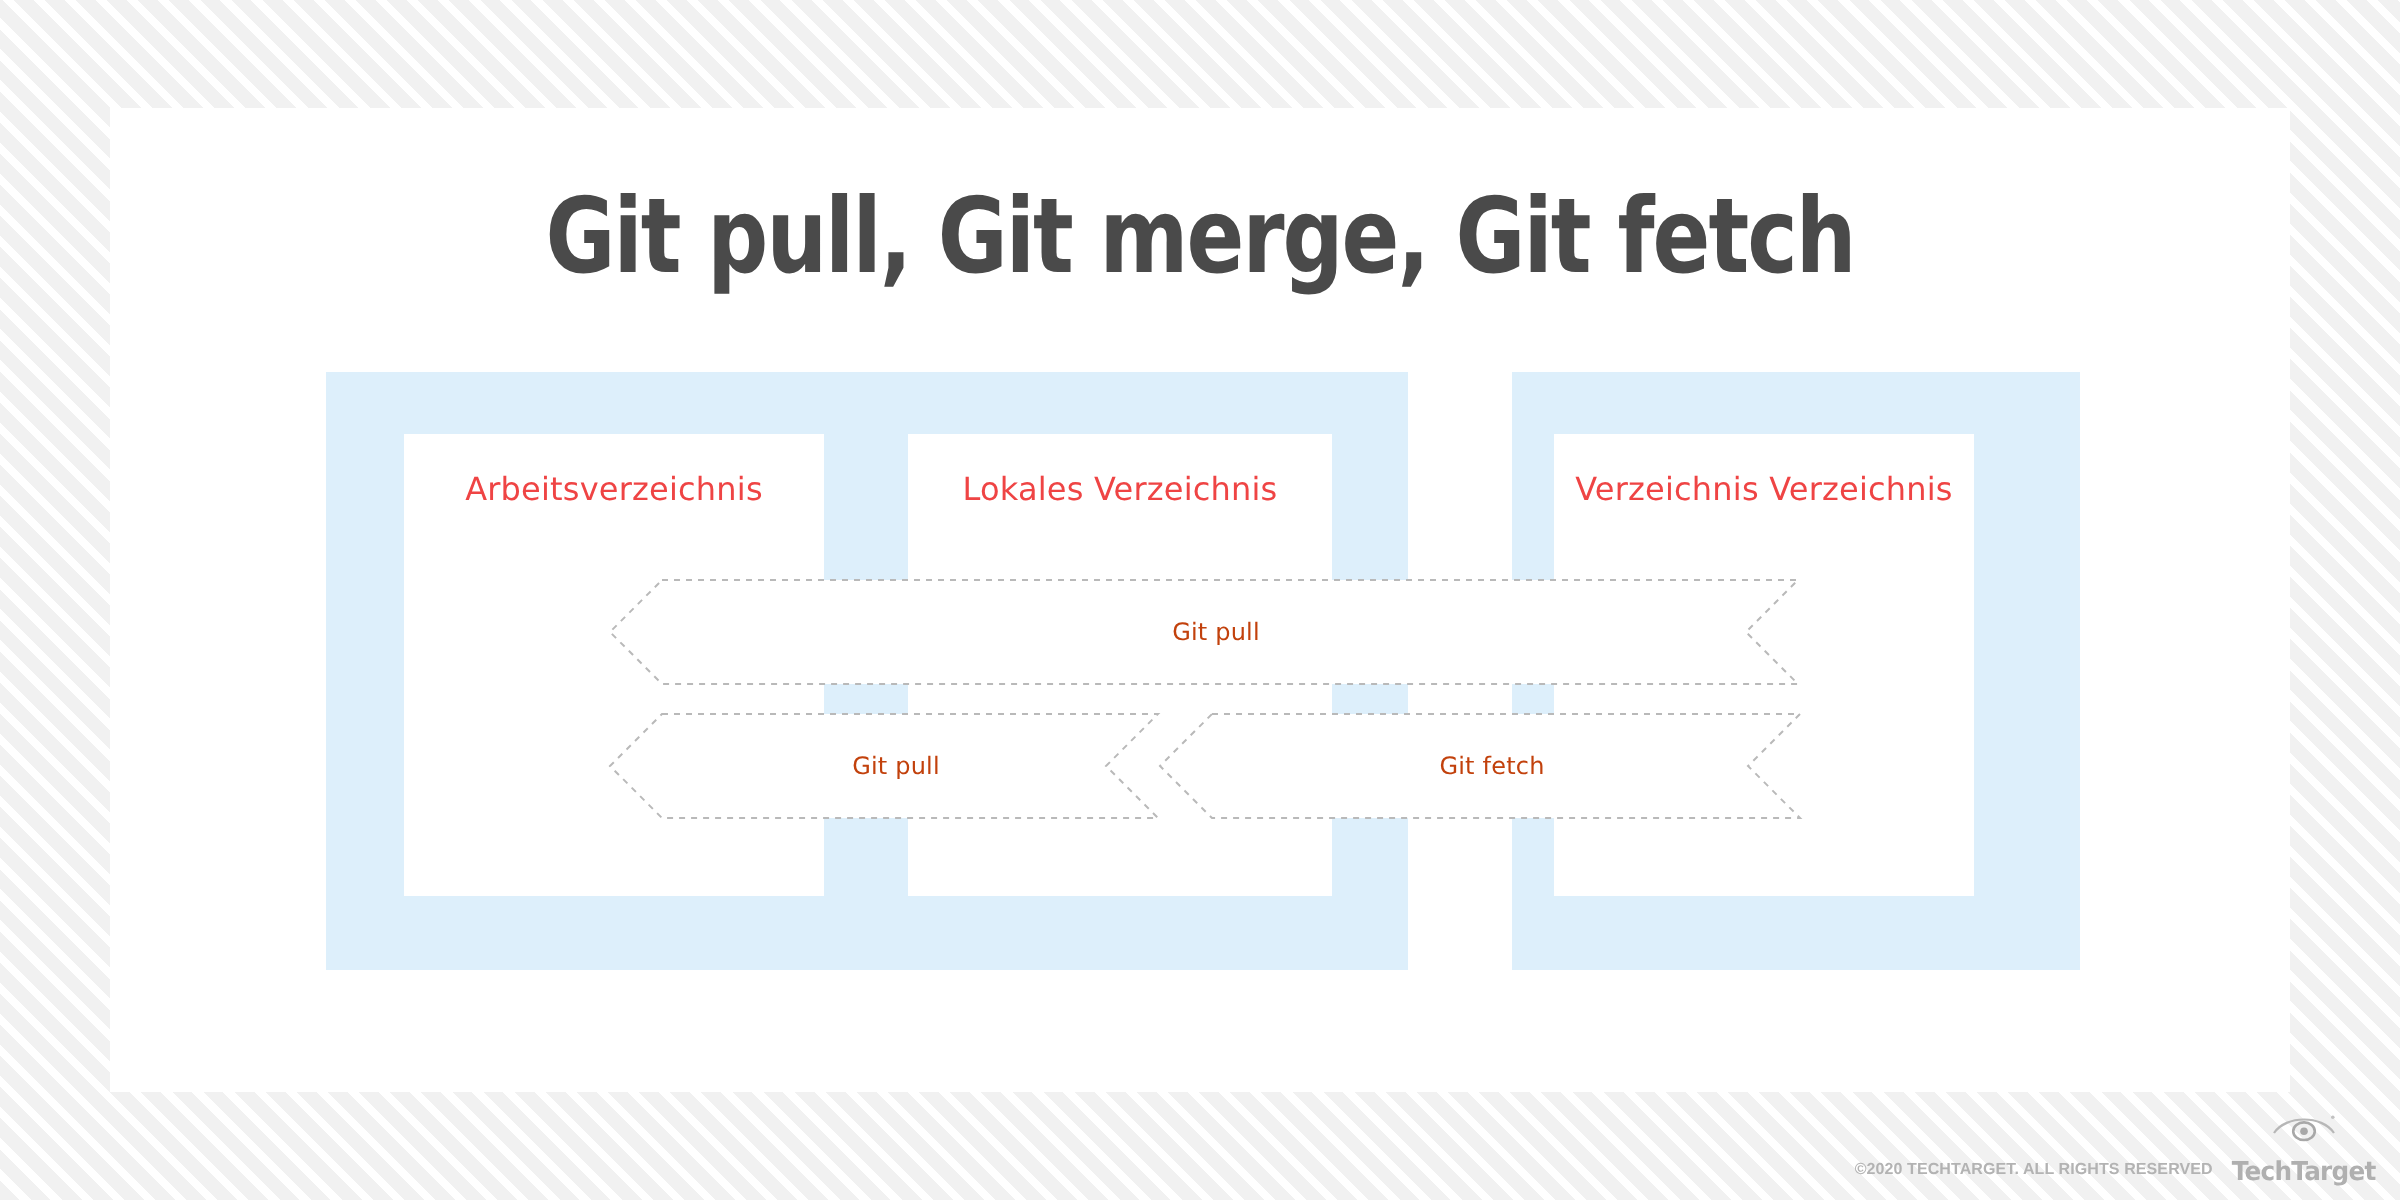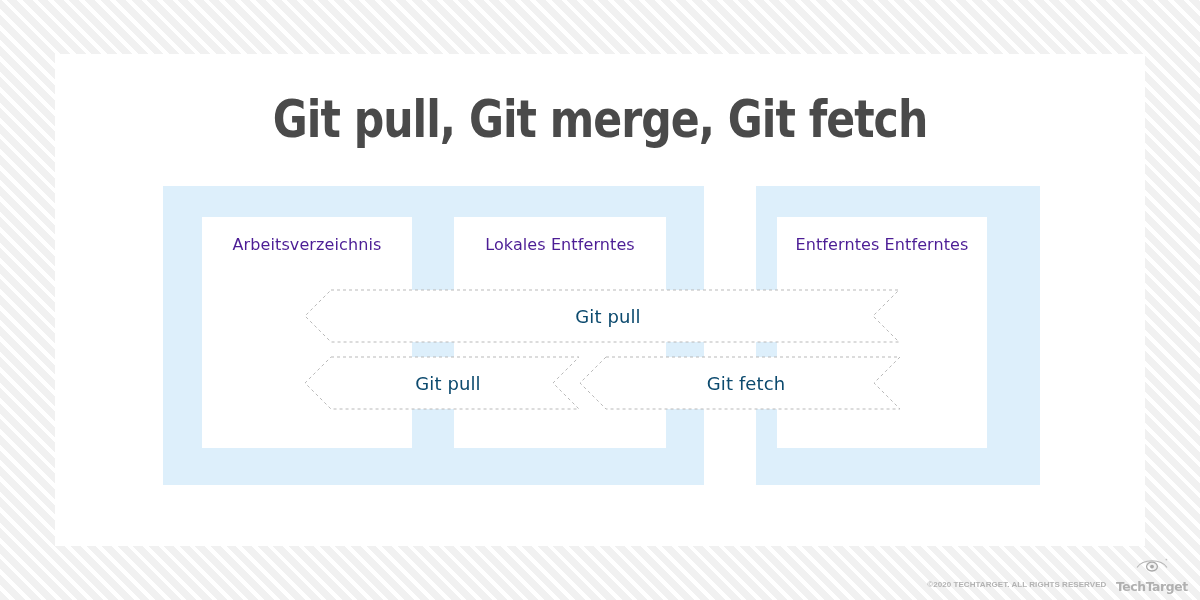--- a/index.html
+++ b/index.html
@@ -86,21 +86,21 @@
   #box-remote  { left: 614px; width: 210px; } 
 
   .box-label {
     position: absolute;
     top: 18px;
     left: 0;
     width: 100%;
     text-align: center;
     font-family: "DejaVu Sans", "Liberation Sans", sans-serif;
     font-size: 16px;
-    color: #4c1d95;
+    color: #ef4444;
     white-space: nowrap;
     letter-spacing: 0.1px;
   }
 
   
   .arrow-layer {
     position: absolute;
     left: 0;
     top: 0;
     width: 877px;
@@ -121,22 +121,22 @@
   .arrow-label {
     position: absolute;
     left: 0;
     top: 0;
     width: 100%;
     height: 100%;
     display: flex;
     align-items: center;
     justify-content: center;
     font-family: "DejaVu Sans", "Liberation Sans", sans-serif;
-    font-size: 18px;
-    color: #0c4a6e;
+    font-size: 12px;
+    color: #c2410c;
     white-space: nowrap;
     letter-spacing: 0.1px;
   }
 
   
   #arrow-pull  { left: 142px; top: 104px; width: 594px; height: 52px; }
   #arrow-merge { left: 142px; top: 171px; width: 274px; height: 52px; }
   #arrow-fetch { left: 417px; top: 171px; width: 320px; height: 52px; }
 
   
@@ -190,25 +190,25 @@
     <div id="diagram">
 
       <div class="blue-panel" id="panel-local"></div>
       <div class="blue-panel" id="panel-remote"></div>
 
       <div class="white-box" id="box-working">
         <div class="box-label">Arbeitsverzeichnis</div>
       </div>
 
       <div class="white-box" id="box-local">
-        <div class="box-label">Lokales Entferntes</div>
+        <div class="box-label">Lokales Verzeichnis</div>
       </div>
 
       <div class="white-box" id="box-remote">
-        <div class="box-label">Entferntes Entferntes</div>
+        <div class="box-label">Verzeichnis Verzeichnis</div>
       </div>
 
       <div class="arrow-layer">
 
         <div class="arrow" id="arrow-pull">
           <svg width="594" height="52" viewBox="0 0 594 52" aria-hidden="true">
             <polygon points="26,0 594,0 568,26 594,52 26,52 0,26" fill="#ffffff" stroke="#b9b9b9" stroke-width="1" stroke-dasharray="3 3"></polygon>
           </svg>
           <div class="arrow-label">Git pull</div>
         </div>

